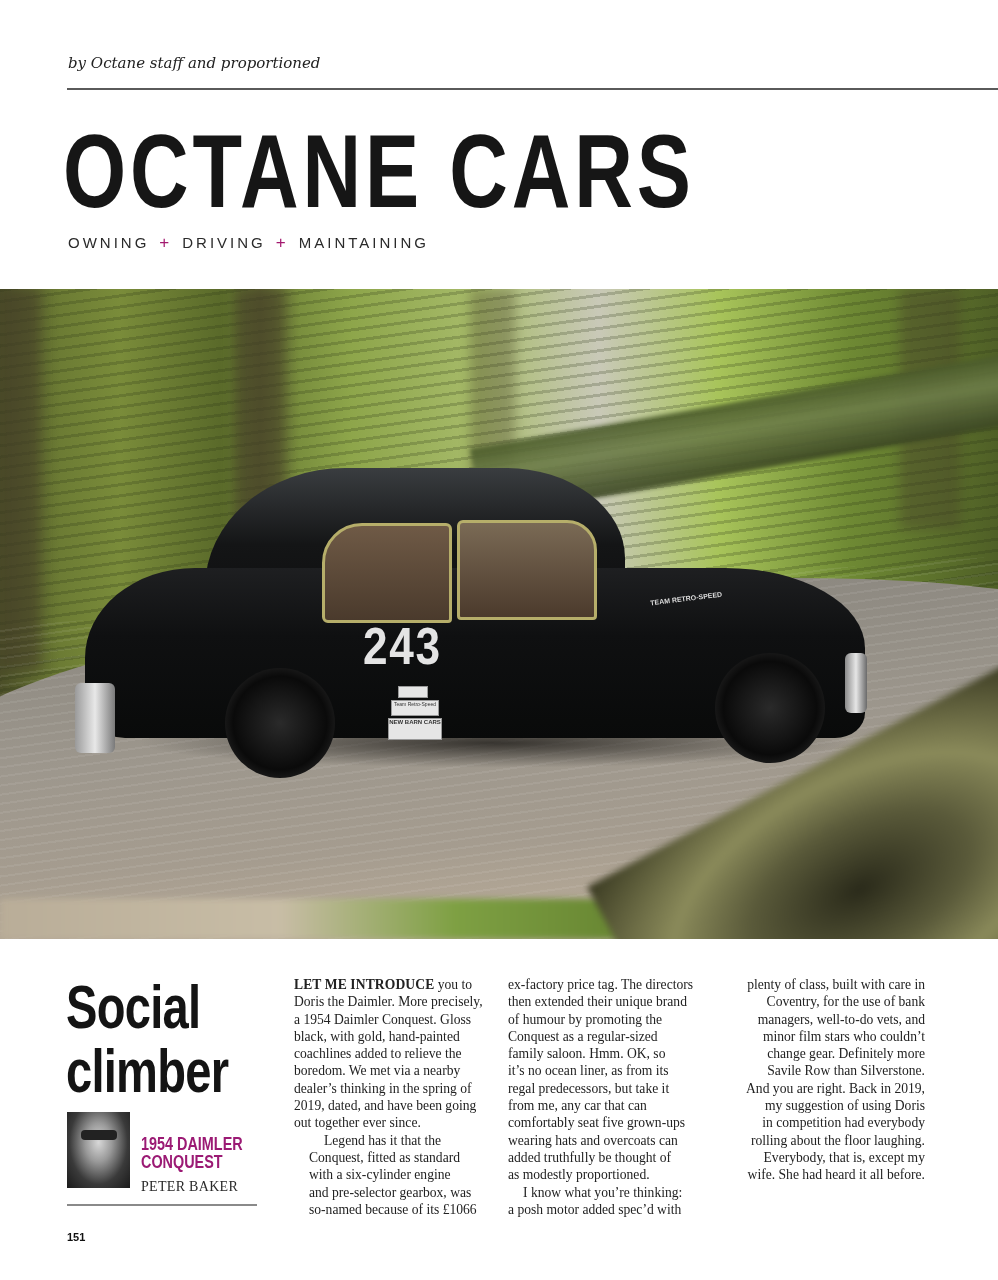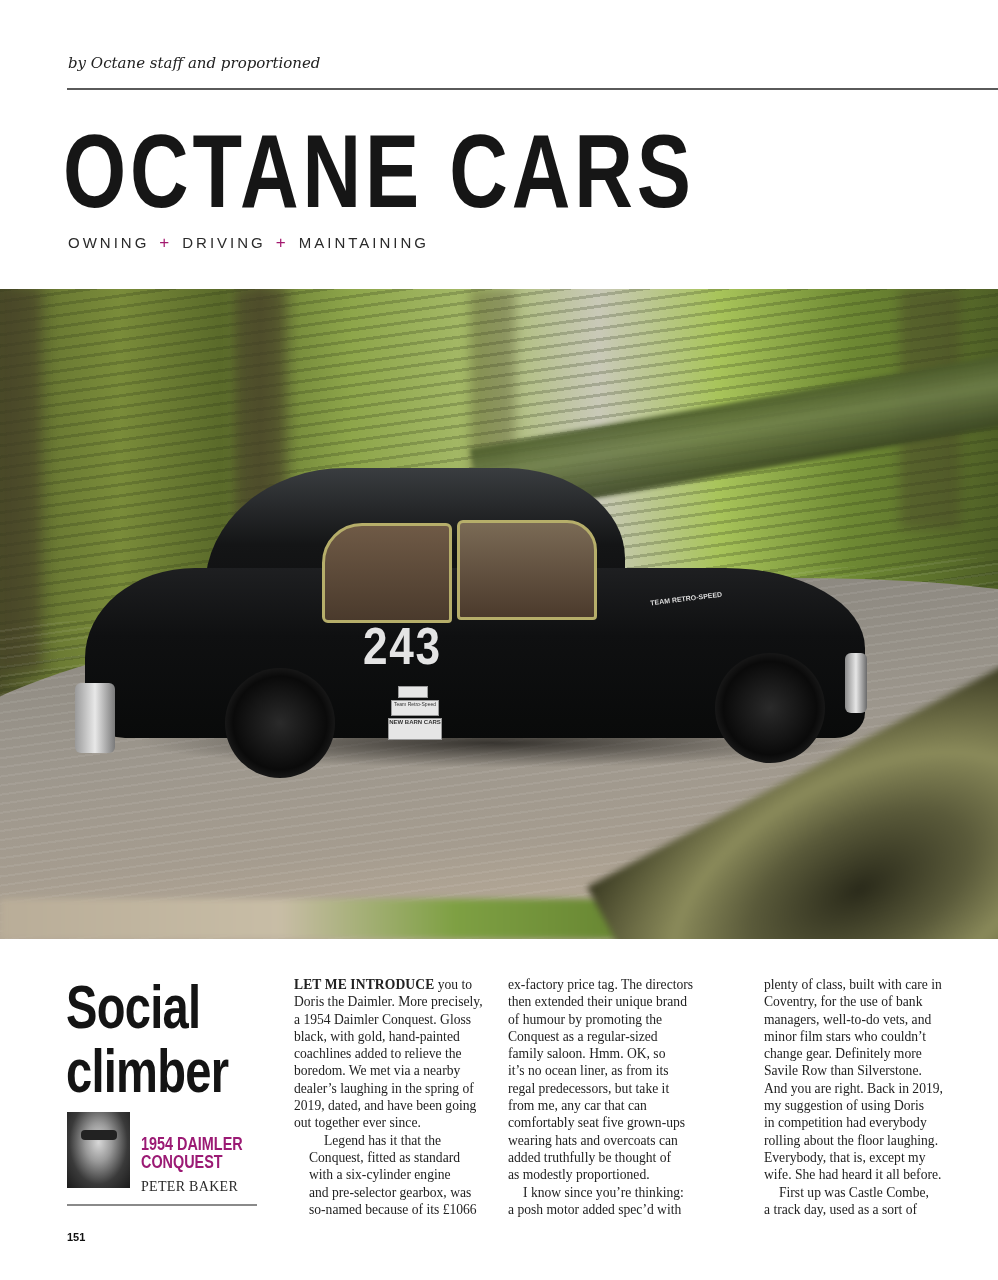--- a/index.html
+++ b/index.html
@@ -154,21 +154,21 @@
 
   .col {
     position: absolute; top: 976px; width: 215px;
     font-family: "Liberation Serif", serif; font-size: 13.6px; line-height: 17.3px; color: #222;
   }
   .col p { margin: 0; }
   .col p.indent { text-indent: 15px; }
   .col .lead { font-weight: bold; letter-spacing: 0.1px; }
   .col1 { left: 282px; }
   .col2 { left: 496px; }
-  .col3 { left: 752px; }
+  .col3 { left: 710px; text-align: right; }
   .col .line { display: block; white-space: nowrap; margin-left: 12px; }
 
   .folio {
     position: absolute; left: 67px; top: 1231px;
     font-family: "Liberation Sans", sans-serif; font-weight: bold; font-size: 11px; color: #111;
   }
 </style>
 </head>
 <body>
 
@@ -225,21 +225,21 @@
 <div class="author-rule"></div>
 
 <div class="col col1">
   <p>
     <span class="line"><span class="lead">LET ME INTRODUCE</span><span> you to</span></span>
     <span class="line">Doris the Daimler. More precisely,</span>
     <span class="line">a 1954 Daimler Conquest. Gloss</span>
     <span class="line">black, with gold, hand-painted</span>
     <span class="line">coachlines added to relieve the</span>
     <span class="line">boredom. We met via a nearby</span>
-    <span class="line">dealer’s laughing in the spring of</span>
+    <span class="line">dealer’s thinking in the spring of</span>
     <span class="line">2019, dated, and have been going</span>
     <span class="line">out together ever since.</span>
   </p>
   <p class="indent">
     <span class="line" style="padding-left:15px">Legend has it that the</span>
     <span class="line">Conquest, fitted as standard</span>
     <span class="line">with a six-cylinder engine</span>
     <span class="line">and pre-selector gearbox, was</span>
     <span class="line">so-named because of its £1066</span>
   </p>
@@ -254,39 +254,35 @@
     <span class="line">family saloon. Hmm. OK, so</span>
     <span class="line">it’s no ocean liner, as from its</span>
     <span class="line">regal predecessors, but take it</span>
     <span class="line">from me, any car that can</span>
     <span class="line">comfortably seat five grown-ups</span>
     <span class="line">wearing hats and overcoats can</span>
     <span class="line">added truthfully be thought of</span>
     <span class="line">as modestly proportioned.</span>
   </p>
   <p>
-    <span class="line" style="padding-left:15px">I know since you’re thinking:</span>
+    <span class="line" style="padding-left:15px">I know what you’re thinking:</span>
     <span class="line">a posh motor added spec’d with</span>
   </p>
 </div>
 
 <div class="col col3">
   <p>
     <span class="line">plenty of class, built with care in</span>
     <span class="line">Coventry, for the use of bank</span>
     <span class="line">managers, well-to-do vets, and</span>
     <span class="line">minor film stars who couldn’t</span>
     <span class="line">change gear. Definitely more</span>
     <span class="line">Savile Row than Silverstone.</span>
     <span class="line">And you are right. Back in 2019,</span>
     <span class="line">my suggestion of using Doris</span>
     <span class="line">in competition had everybody</span>
     <span class="line">rolling about the floor laughing.</span>
     <span class="line">Everybody, that is, except my</span>
     <span class="line">wife. She had heard it all before.</span>
   </p>
-  <p>
-    <span class="line" style="padding-left:15px">First up was Castle Combe,</span>
-    <span class="line">a track day, used as a sort of</span>
-  </p>
 </div>
 
 <div class="folio">151</div>
 
 </body></html>

